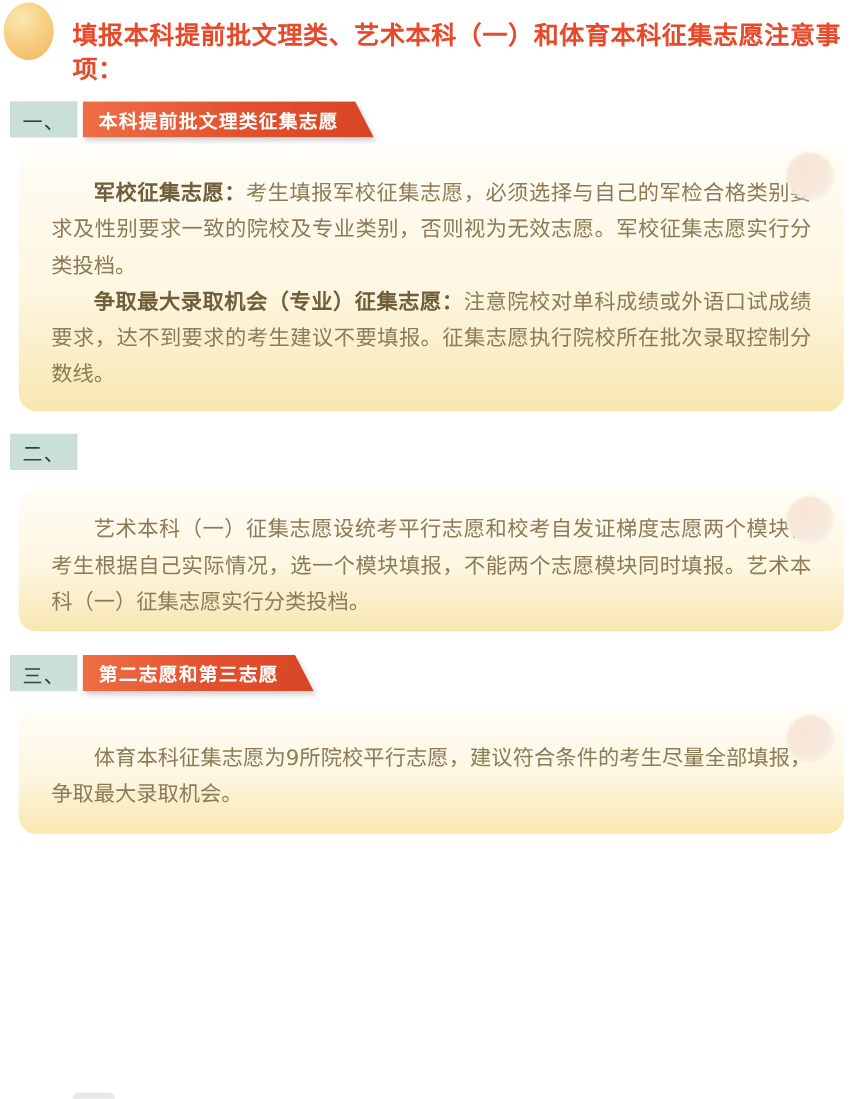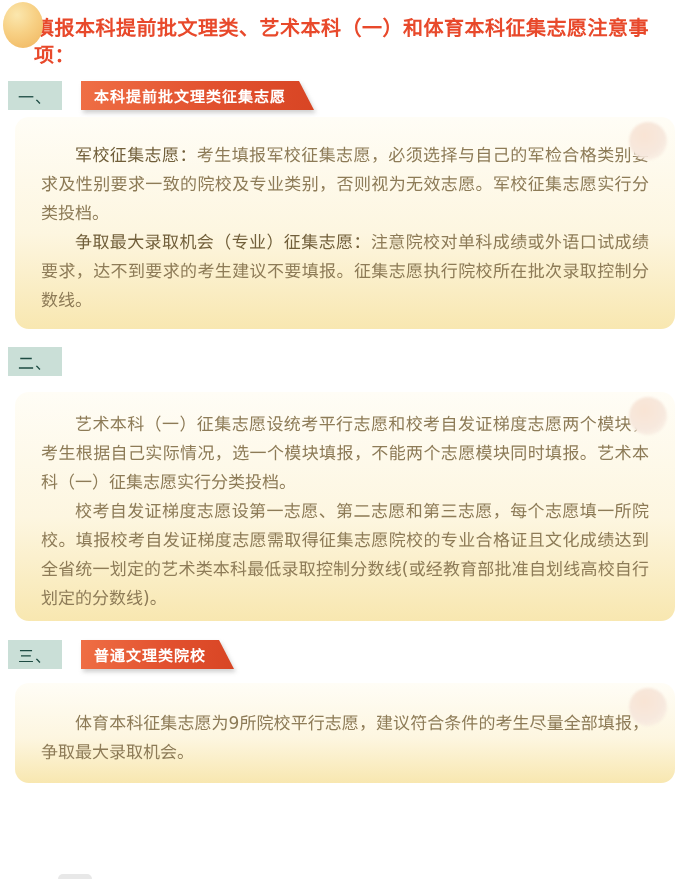--- a/index.html
+++ b/index.html
@@ -2,35 +2,35 @@
 <html lang="zh-CN"><head>
 <meta charset="utf-8">
 <style>
   html,body{margin:0;padding:0;}
   body{
     width:689px;height:879px;overflow:hidden;background:#ffffff;
     font-family:"DejaVu Sans","Liberation Sans",sans-serif;
     position:relative;
   }
   
-  .title-row{position:relative;padding:15px 10px 0 34px;min-height:34px;}
+  .title-row{position:relative;padding:15px 10px 0 58px;min-height:34px;}
   .title-bullet{
     position:absolute;left:3px;top:2px;width:40px;height:46px;border-radius:50%;
     background:radial-gradient(circle at 35% 28%, #fbe7ae 0%, #f7d084 45%, #f0b45c 100%);
   }
   .page-title{
     font-size:20px;font-weight:bold;color:#e8492b;line-height:27px;letter-spacing:.5px;
   }
   
   .section-row{display:flex;align-items:stretch;margin-left:8px;height:29px;}
   .num-chip{
     width:54px;background:#cadfd7;color:#1d4b42;font-size:16px;font-weight:500;
     display:flex;align-items:center;justify-content:center;letter-spacing:1px;
   }
-  .ribbon-wrap{margin-left:19px;filter:drop-shadow(2px 3px 2px rgba(120,120,120,.35));}
+  .ribbon-wrap{margin-left:4px;filter:drop-shadow(2px 3px 2px rgba(120,120,120,.35));}
   .ribbon{
     height:100%;box-sizing:border-box;display:flex;align-items:center;
     background:linear-gradient(100deg,#ef6f45 0%,#e2512f 55%,#d84524 100%);
     color:#fff;font-weight:bold;font-size:15px;letter-spacing:1px;
     padding:0 28px 0 13px;
     clip-path:polygon(0 0, calc(100% - 15px) 0, 100% 100%, 0 100%);
   }
   
   .content-box{
     position:relative;margin:0 14px 0 15px;border-radius:14px;overflow:hidden;
@@ -39,21 +39,21 @@
   }
   .box-deco{
     position:absolute;top:5px;right:8px;width:38px;height:38px;border-radius:50%;
     background:radial-gradient(circle at 40% 35%, #f9e4d4 0%, #f7e9de 60%, rgba(250,240,230,0) 100%);
     filter:blur(1px);
   }
   .content-box p{
     margin:0;font-size:17px;line-height:29px;color:#8d7b57;
     text-indent:2em;text-align:justify;
   }
-  .content-box p .lead{font-weight:normal;color:#715f3a;}
+  .content-box p .lead{font-weight:bold;color:#715f3a;}
   .mt12{margin-top:12px;} .mt7{margin-top:7px;} .mt18{margin-top:18px;}
   .mt16{margin-top:16px;} .mt19{margin-top:19px;} .mt14{margin-top:14px;}
   .box-1{padding:24px 26px 14px 26px;}
   .box-2{padding:18px 26px 8px 26px;}
   .box-3{padding:26px 26px 16px 26px;}
   .bottom-fragment{
     position:absolute;left:58px;bottom:-5px;width:34px;height:10px;border-radius:5px;
     background:#d9d9d9;opacity:.6;
   }
 </style>
@@ -78,27 +78,26 @@
   <p><span class="lead">争取最大录取机会（专业）征集志愿：</span><span>注意院校对单科成绩或外语口试成绩要求，达不到要求的考生建议不要填报。征集志愿执行院校所在批次录取控制分数线。</span></p>
 </div>
 
 <div class="section-row mt18">
   <div class="num-chip">二、</div>
 </div>
 
 <div class="content-box box-2 mt16">
   <span class="box-deco"></span>
   <p><span>艺术本科（一）征集志愿设统考平行志愿和校考自发证梯度志愿两个模块，考生根据自己实际情况，选一个模块填报，不能两个志愿模块同时填报。艺术本科（一）征集志愿实行分类投档。</span></p>
-  <p><span>校考自发证梯度志愿设第一志愿、第二志愿和第三志愿，每个志愿填一所院校。填报校考自发证梯度志愿需取得征集志愿院校的专业合格证且文化成绩达到全省统一划定的艺术类本科最低录取控制分数线(或经教育部批准自划线高校自行划定的分数线)。</span></p>
 </div>
 
 <div class="section-row mt19">
   <div class="num-chip">三、</div>
   <div class="ribbon-wrap">
-    <div class="ribbon">普通文理类院校</div>
+    <div class="ribbon">第二志愿和第三志愿</div>
   </div>
 </div>
 
 <div class="content-box box-3 mt14">
   <span class="box-deco"></span>
   <p><span>体育本科征集志愿为9所院校平行志愿，建议符合条件的考生尽量全部填报，争取最大录取机会。</span></p>
 </div>
 
 <div class="bottom-fragment"></div>
 

